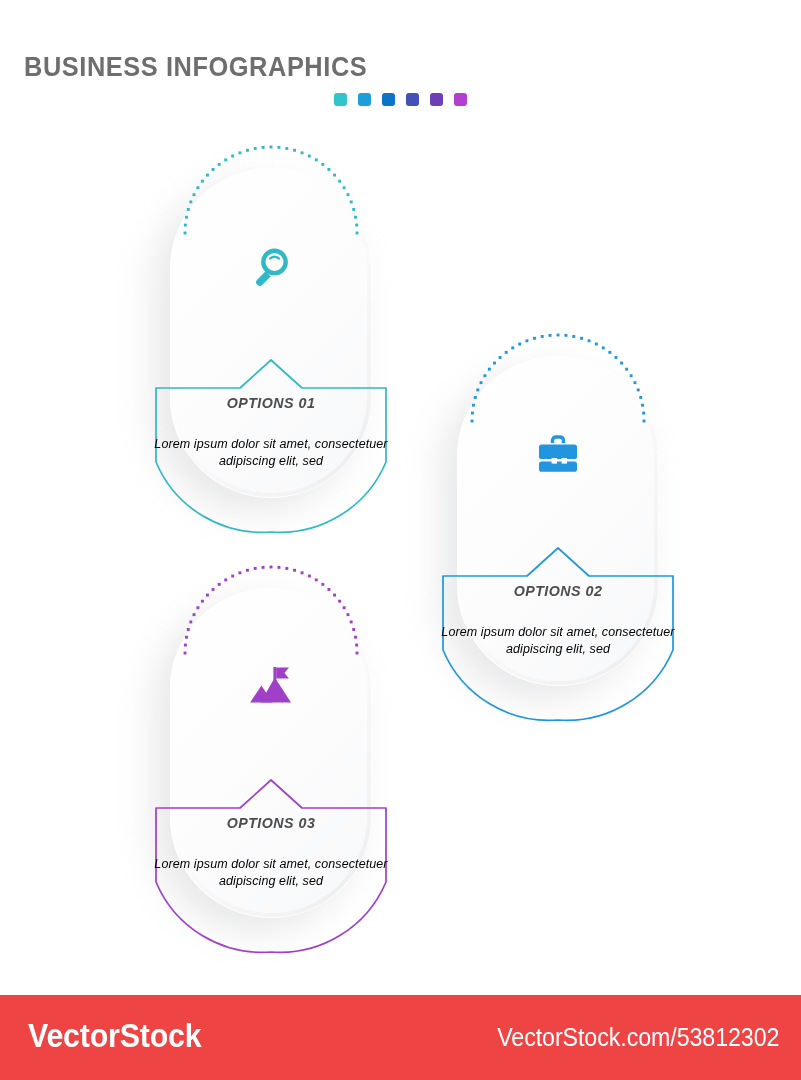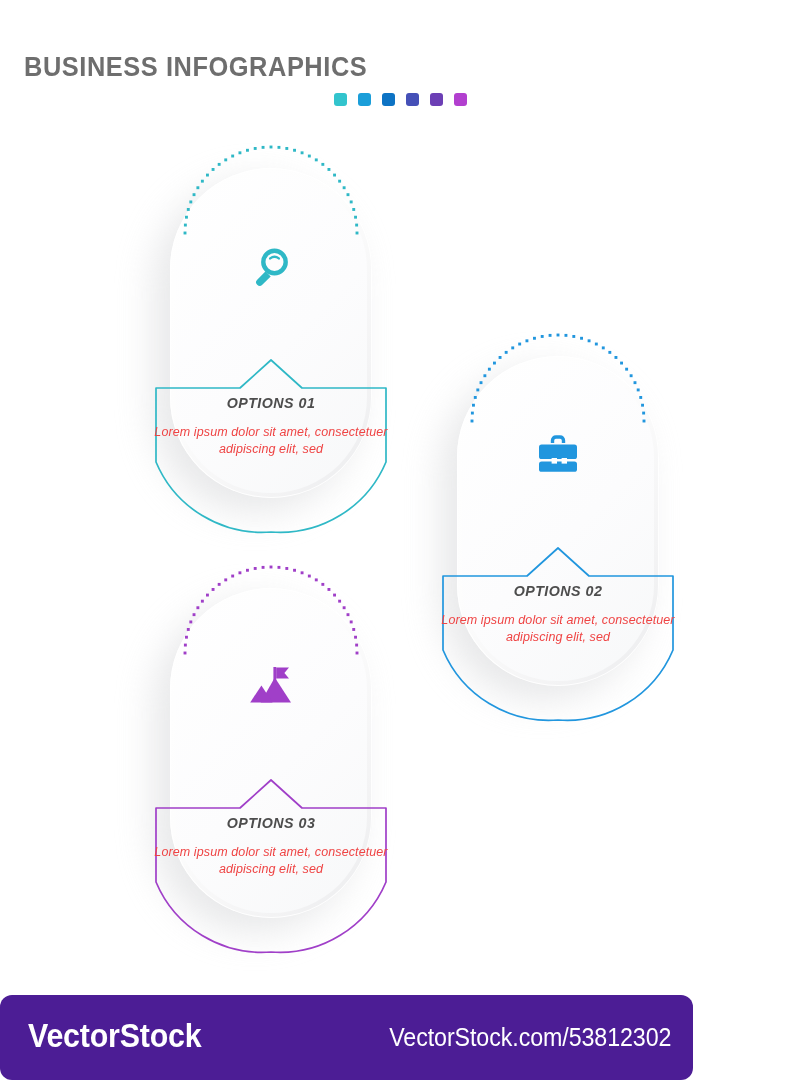--- a/index.html
+++ b/index.html
@@ -137,36 +137,35 @@
   }
   .opt-title {
     font-family: "Liberation Sans Narrow", "Liberation Sans", sans-serif;
     font-size: 15px;
     font-weight: bold;
     letter-spacing: 0.5px;
     color: #4d4d4d;
     transform: scaleX(0.95);
   }
   .opt-desc {
-    margin-top: 13px;
+    margin-top: 25px;
     font-size: 12.5px;
     line-height: 16.5px;
-    color: #ef4444;
+    color: #000000;
     letter-spacing: 0.1px;
   }
 
   
   .footer {
     position: absolute;
     left: 0;
     top: 995px;
-    width: 693px;
+    width: 801px;
     height: 85px;
-    background: #4c1d95;
-    border-radius: 12px;
+    background: #ef4444;
   }
   .footer-logo {
     position: absolute;
     left: 28px;
     top: 22px;
     font-family: "Liberation Sans Narrow", "Liberation Sans", sans-serif;
     font-size: 33px;
     font-weight: bold;
     color: #ffffff;
     letter-spacing: -0.2px;

